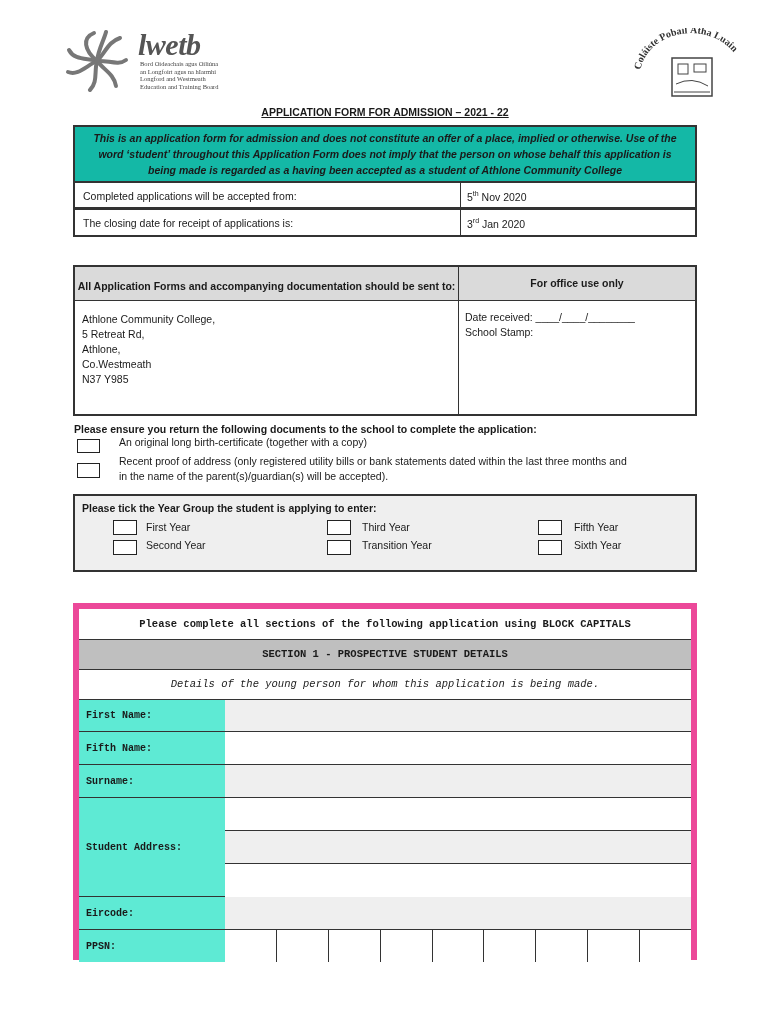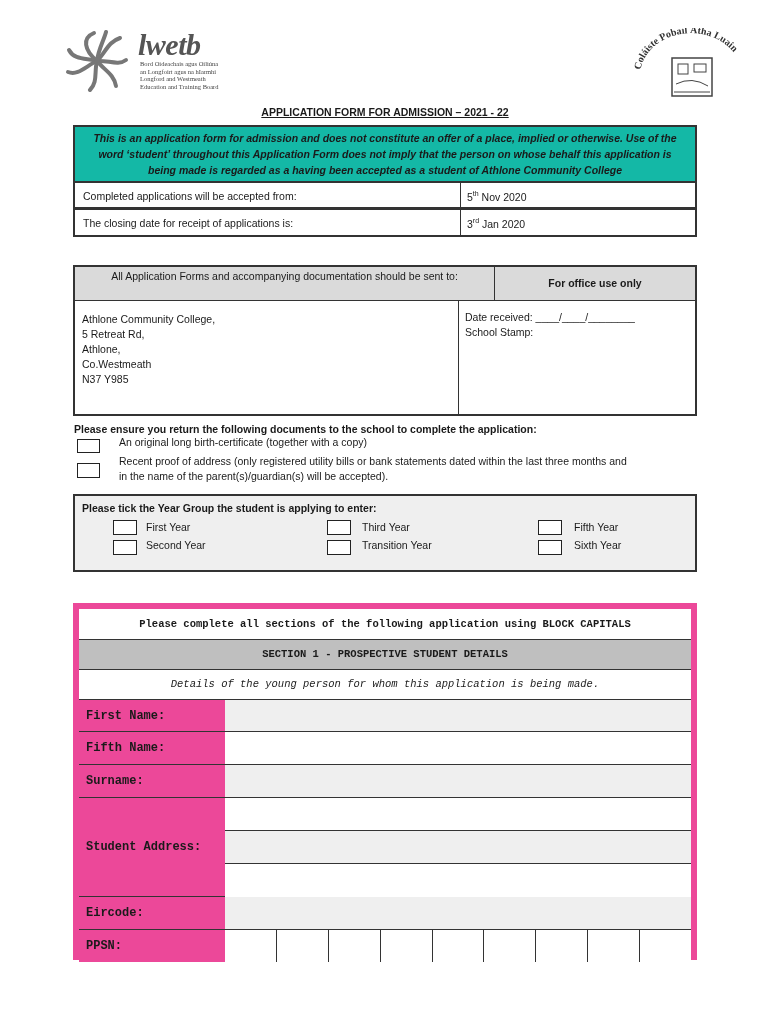--- a/index.html
+++ b/index.html
@@ -12,36 +12,36 @@
   .crest { left: 632px; top: 28px; width: 116px; height: 76px; }
   .page-title { left: 0; width: 770px; top: 106px; text-align: center; font-size: 10.5px; font-weight: bold; text-decoration: underline; }
   .shade { background: #d9d9d9; }
   .disclaimer { left: 73px; top: 125px; width: 624px; height: 57px; padding: 3px 8px; text-align: center; font-size: 10.5px; font-weight: bold; font-style: italic; line-height: 16px; background: #14b8a6; border: 2px solid #333; border-bottom: 1px solid #333; }
   .date-row { left: 73px; width: 624px; height: 27px; border: 2px solid #333; border-top: 1px solid #333; display: flex; font-size: 10.5px; }
   .date-row .c1 { width: 386px; border-right: 1px solid #333; padding: 7px 8px; }
   .date-row .c2 { flex: 1; padding: 7px 6px; }
   sup { font-size: 7px; }
   .addr-box { left: 73px; top: 265px; width: 624px; height: 151px; border: 2px solid #333; }
   .addr-head { position: absolute; left: 0; top: 0; width: 100%; height: 34px; display: flex; border-bottom: 1px solid #333; }
-  .addr-head .h1 { width: 420px; background: #dadada; border-right: 1px solid #333; text-align: center; font-weight: normal; font-size: 10.5px; line-height: 15px; padding-top: 2px; }
+  .addr-head .h1 { width: 384px; background: #dadada; border-right: 1px solid #333; text-align: center; font-weight: bold; font-size: 10.5px; line-height: 15px; padding-top: 12px; }
   .addr-head .h2 { flex: 1; background: #dadada; text-align: center; font-weight: bold; font-size: 10.5px; line-height: 32px; }
   .addr-body { position: absolute; left: 0; top: 34px; width: 100%; bottom: 0; display: flex; }
   .addr-body .b1 { width: 384px; border-right: 1px solid #333; padding: 11px 7px; font-size: 10.5px; line-height: 15px; }
   .addr-body .b2 { flex: 1; padding: 9px 6px; font-size: 10.5px; line-height: 15px; }
   .docs-title { left: 74px; top: 423px; font-size: 10.5px; font-weight: bold; }
   .cb { position: absolute; width: 23px; height: 14px; border: 1.5px solid #222; background: #fff; }
   .doc-text { position: absolute; font-size: 10.5px; line-height: 15px; }
   .year-box { left: 73px; top: 494px; width: 624px; height: 78px; border: 2px solid #333; background: #efefef; }
   .year-title { position: absolute; left: 7px; top: 6px; font-size: 10.5px; font-weight: bold; }
   .year-cb { position: absolute; width: 24px; height: 15px; border: 1.5px solid #222; background: #fff; }
   .year-lbl { position: absolute; font-size: 10.5px; }
   .form-table { left: 73px; top: 603px; width: 624px; height: 357px; border: 6px solid #ec4899; font-family: Liberation Mono, monospace; }
   .ft-row { position: absolute; left: 0; width: 100%; border-bottom: 1px solid #333; }
   .ft-center { text-align: center; font-size: 10.5px; }
-  .lbl-cell { position: absolute; left: 0; width: 166px; height: 100%; border-right: 1px solid #333; font-weight: bold; font-size: 12px; padding-left: 7px; display: flex; align-items: center; background: #ec4899; }
+  .lbl-cell { position: absolute; left: 0; width: 166px; height: 100%; border-right: 1px solid #333; font-weight: bold; font-size: 10px; padding-left: 7px; display: flex; align-items: center; background: #5eead4; }
   .val-cell { position: absolute; left: 146px; right: 0; height: 100%; background: #efefef; }
   .ppsn-cells { position: absolute; left: 146px; right: 0; top: 0; bottom: 0; display: flex; }
   .ppsn-cells div { flex: 1; border-right: 1px solid #333; background: #fff; }
   .ppsn-cells div:last-child { border-right: none; }
 </style>
 </head>
 <body>
 
 <div class="abs logo-left">
   <svg class="logo-swirl" viewBox="0 0 66 62">

